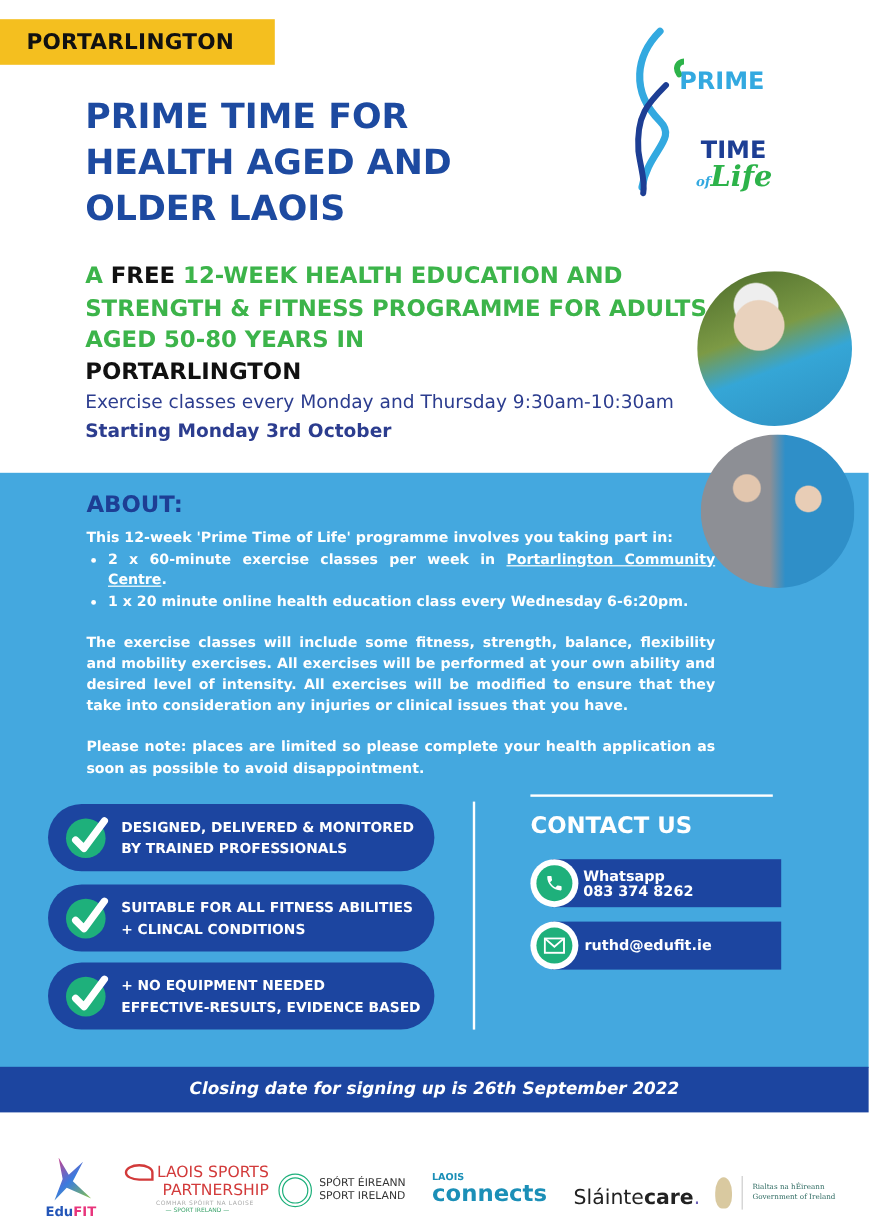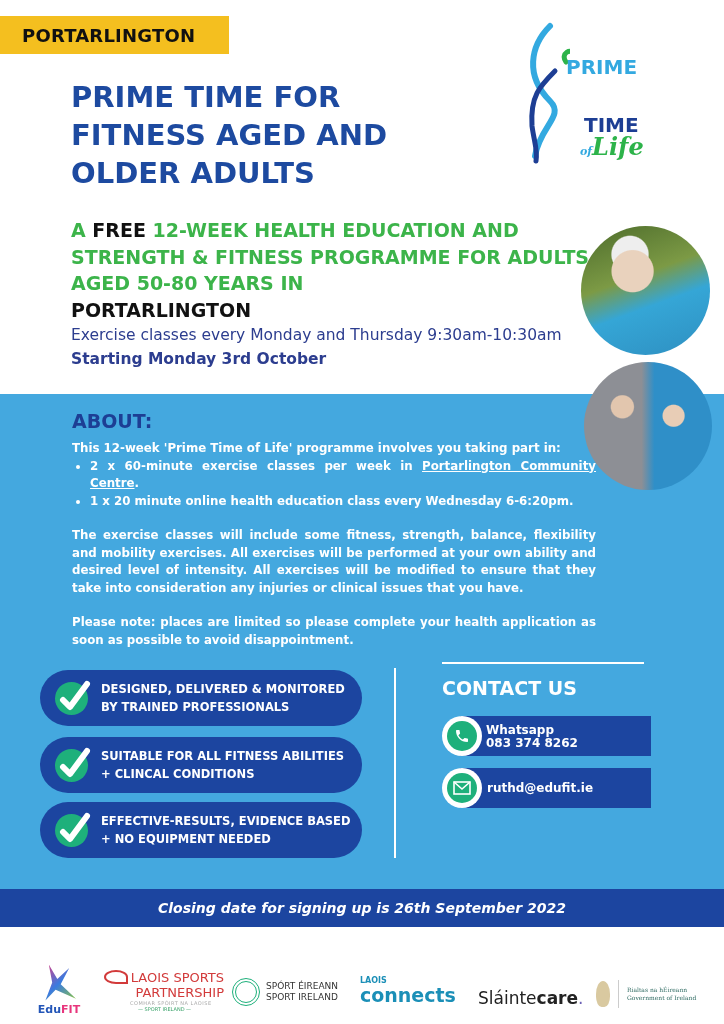--- a/index.html
+++ b/index.html
@@ -96,22 +96,22 @@
   .gov .bar { width: 1px; height: 28px; background: #ccc; margin-right: 8px; }
   .gov .t { font-family: "DejaVu Serif", serif; font-size: 6px; color: #2f6b62; line-height: 8px; }
 </style>
 </head>
 <body>
 
 <div class="badge-loc">PORTARLINGTON</div>
 
 <div class="title">
   <div>PRIME TIME FOR</div>
-  <div>FITNESS AGED AND</div>
-  <div>OLDER ADULTS</div>
+  <div>HEALTH AGED AND</div>
+  <div>OLDER LAOIS</div>
 </div>
 
 <div class="logo">
   <svg width="50" height="150" viewBox="0 0 50 150" style="position:absolute;left:0;top:0">
     <path d="M30 10 C10 30, 5 60, 30 85 C45 100, 20 110, 15 140" stroke="#33a9e0" stroke-width="6" fill="none" stroke-linecap="round"></path>
     <path d="M35 55 C20 70, 10 80, 12 110 C14 125, 18 135, 16 145" stroke="#1d3e94" stroke-width="5" fill="none" stroke-linecap="round"></path>
     <path d="M58 40 C50 30, 40 38, 46 46" stroke="#2db34a" stroke-width="5" fill="none" stroke-linecap="round"></path>
   </svg>
   <div class="txt">
     <div class="l1">PRIME</div>
@@ -166,22 +166,22 @@
       <div>+ CLINCAL CONDITIONS</div>
     </div>
 </div>
 <div class="pill" style="top:802px">
   <div class="check">
     <svg width="34" height="40" viewBox="0 0 34 40">
         <path d="M6 24 L13 31 L30 8" stroke="#fff" stroke-width="6" fill="none" stroke-linecap="round" stroke-linejoin="round"></path>
       </svg>
   </div>
   <div class="ptxt">
+      <div>+ NO EQUIPMENT NEEDED</div>
       <div>EFFECTIVE-RESULTS, EVIDENCE BASED</div>
-      <div>+ NO EQUIPMENT NEEDED</div>
     </div>
 </div>
 
 <div class="divider-v"></div>
 <div class="divider-h"></div>
 <div class="contact-h">CONTACT US</div>
 
 <div class="cbar" style="top:716px"></div>
 <div class="cicon" style="left:442px;top:716px">
   <div class="in">

